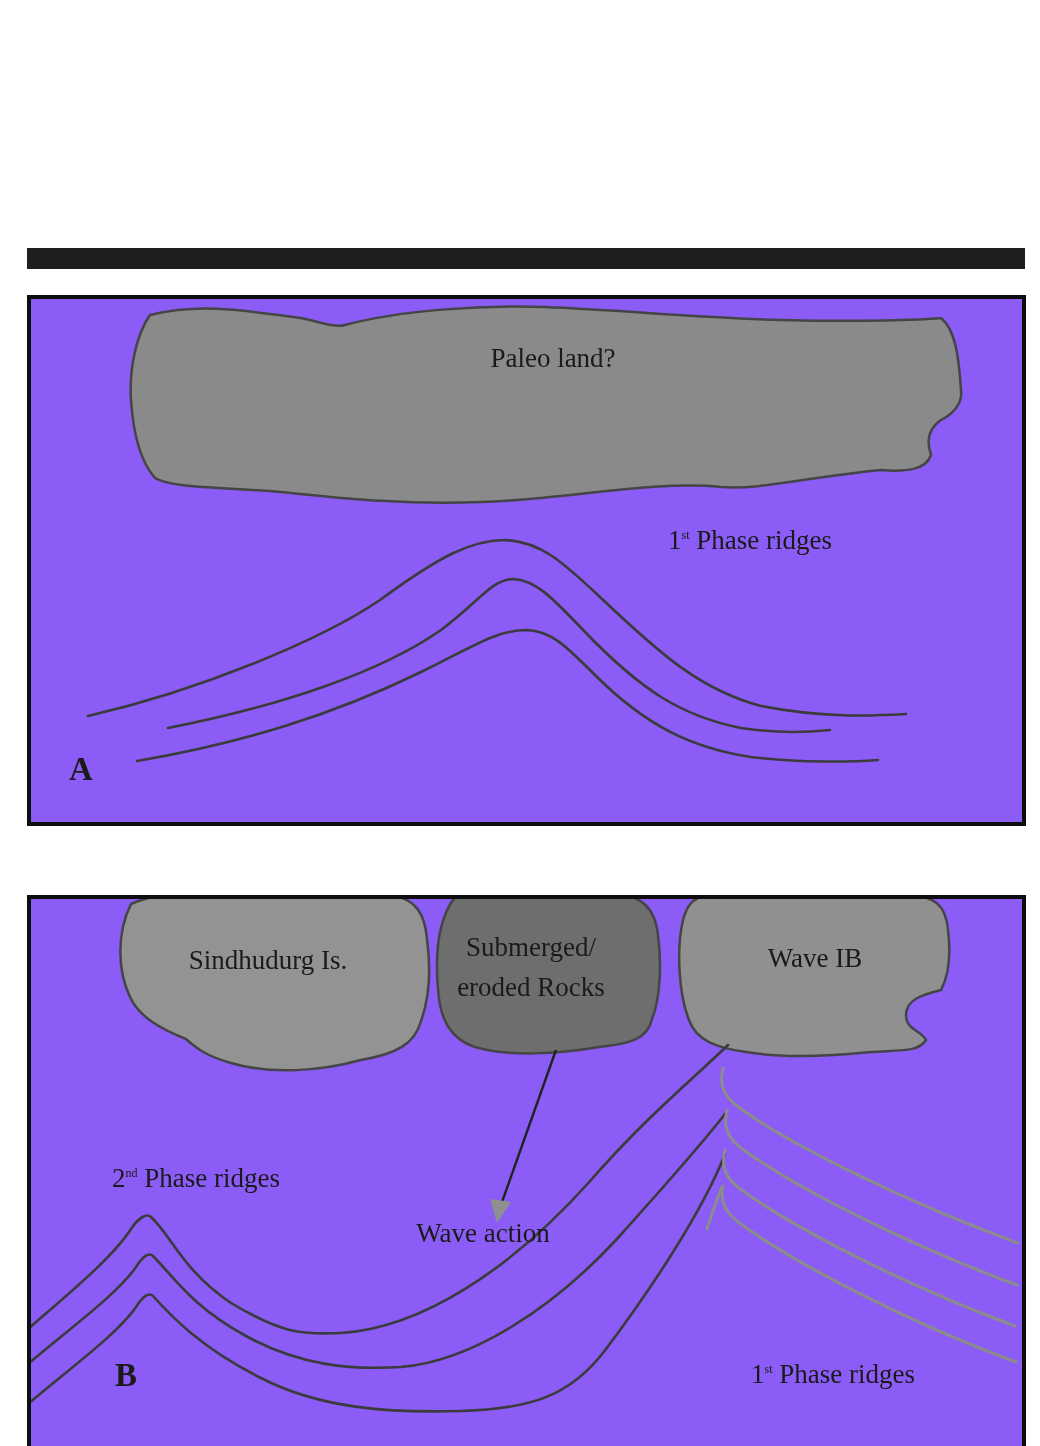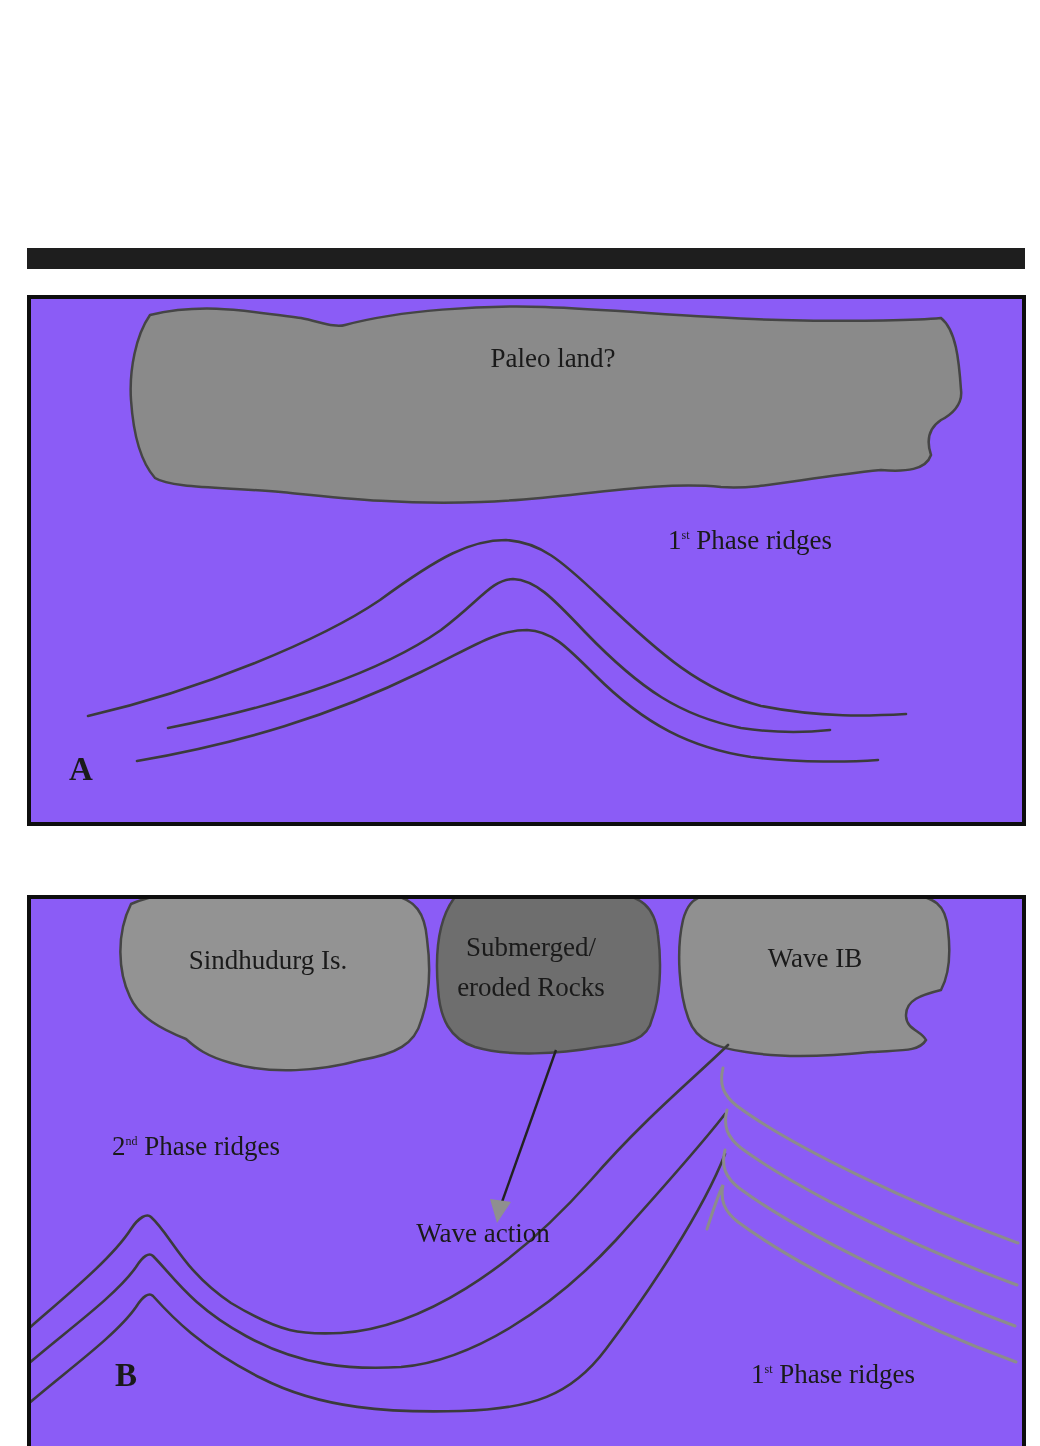--- a/index.html
+++ b/index.html
@@ -143,21 +143,21 @@
 
     <div class="lbl two-line" style="left:500px;top:28px;">
       <span>Submerged/</span><br>
       <span>eroded Rocks</span>
     </div>
 
     <div class="lbl" style="left:784px;top:44px;">
       <span>Wave IB</span>
     </div>
 
-    <div class="lbl" style="left:165px;top:232px;font-family:Liberation Serif, serif;">
+    <div class="lbl" style="left:165px;top:264px;font-family:Liberation Serif, serif;">
       <span>2</span><sup>nd</sup><span> Phase ridges</span>
     </div>
 
     <div class="lbl" style="left:452px;top:319px;text-align:center;">
       <span>Wave action</span>
     </div>
 
     <div class="lbl" style="left:802px;top:460px;">
       <span>1</span><sup>st</sup><span> Phase ridges</span>
     </div>

